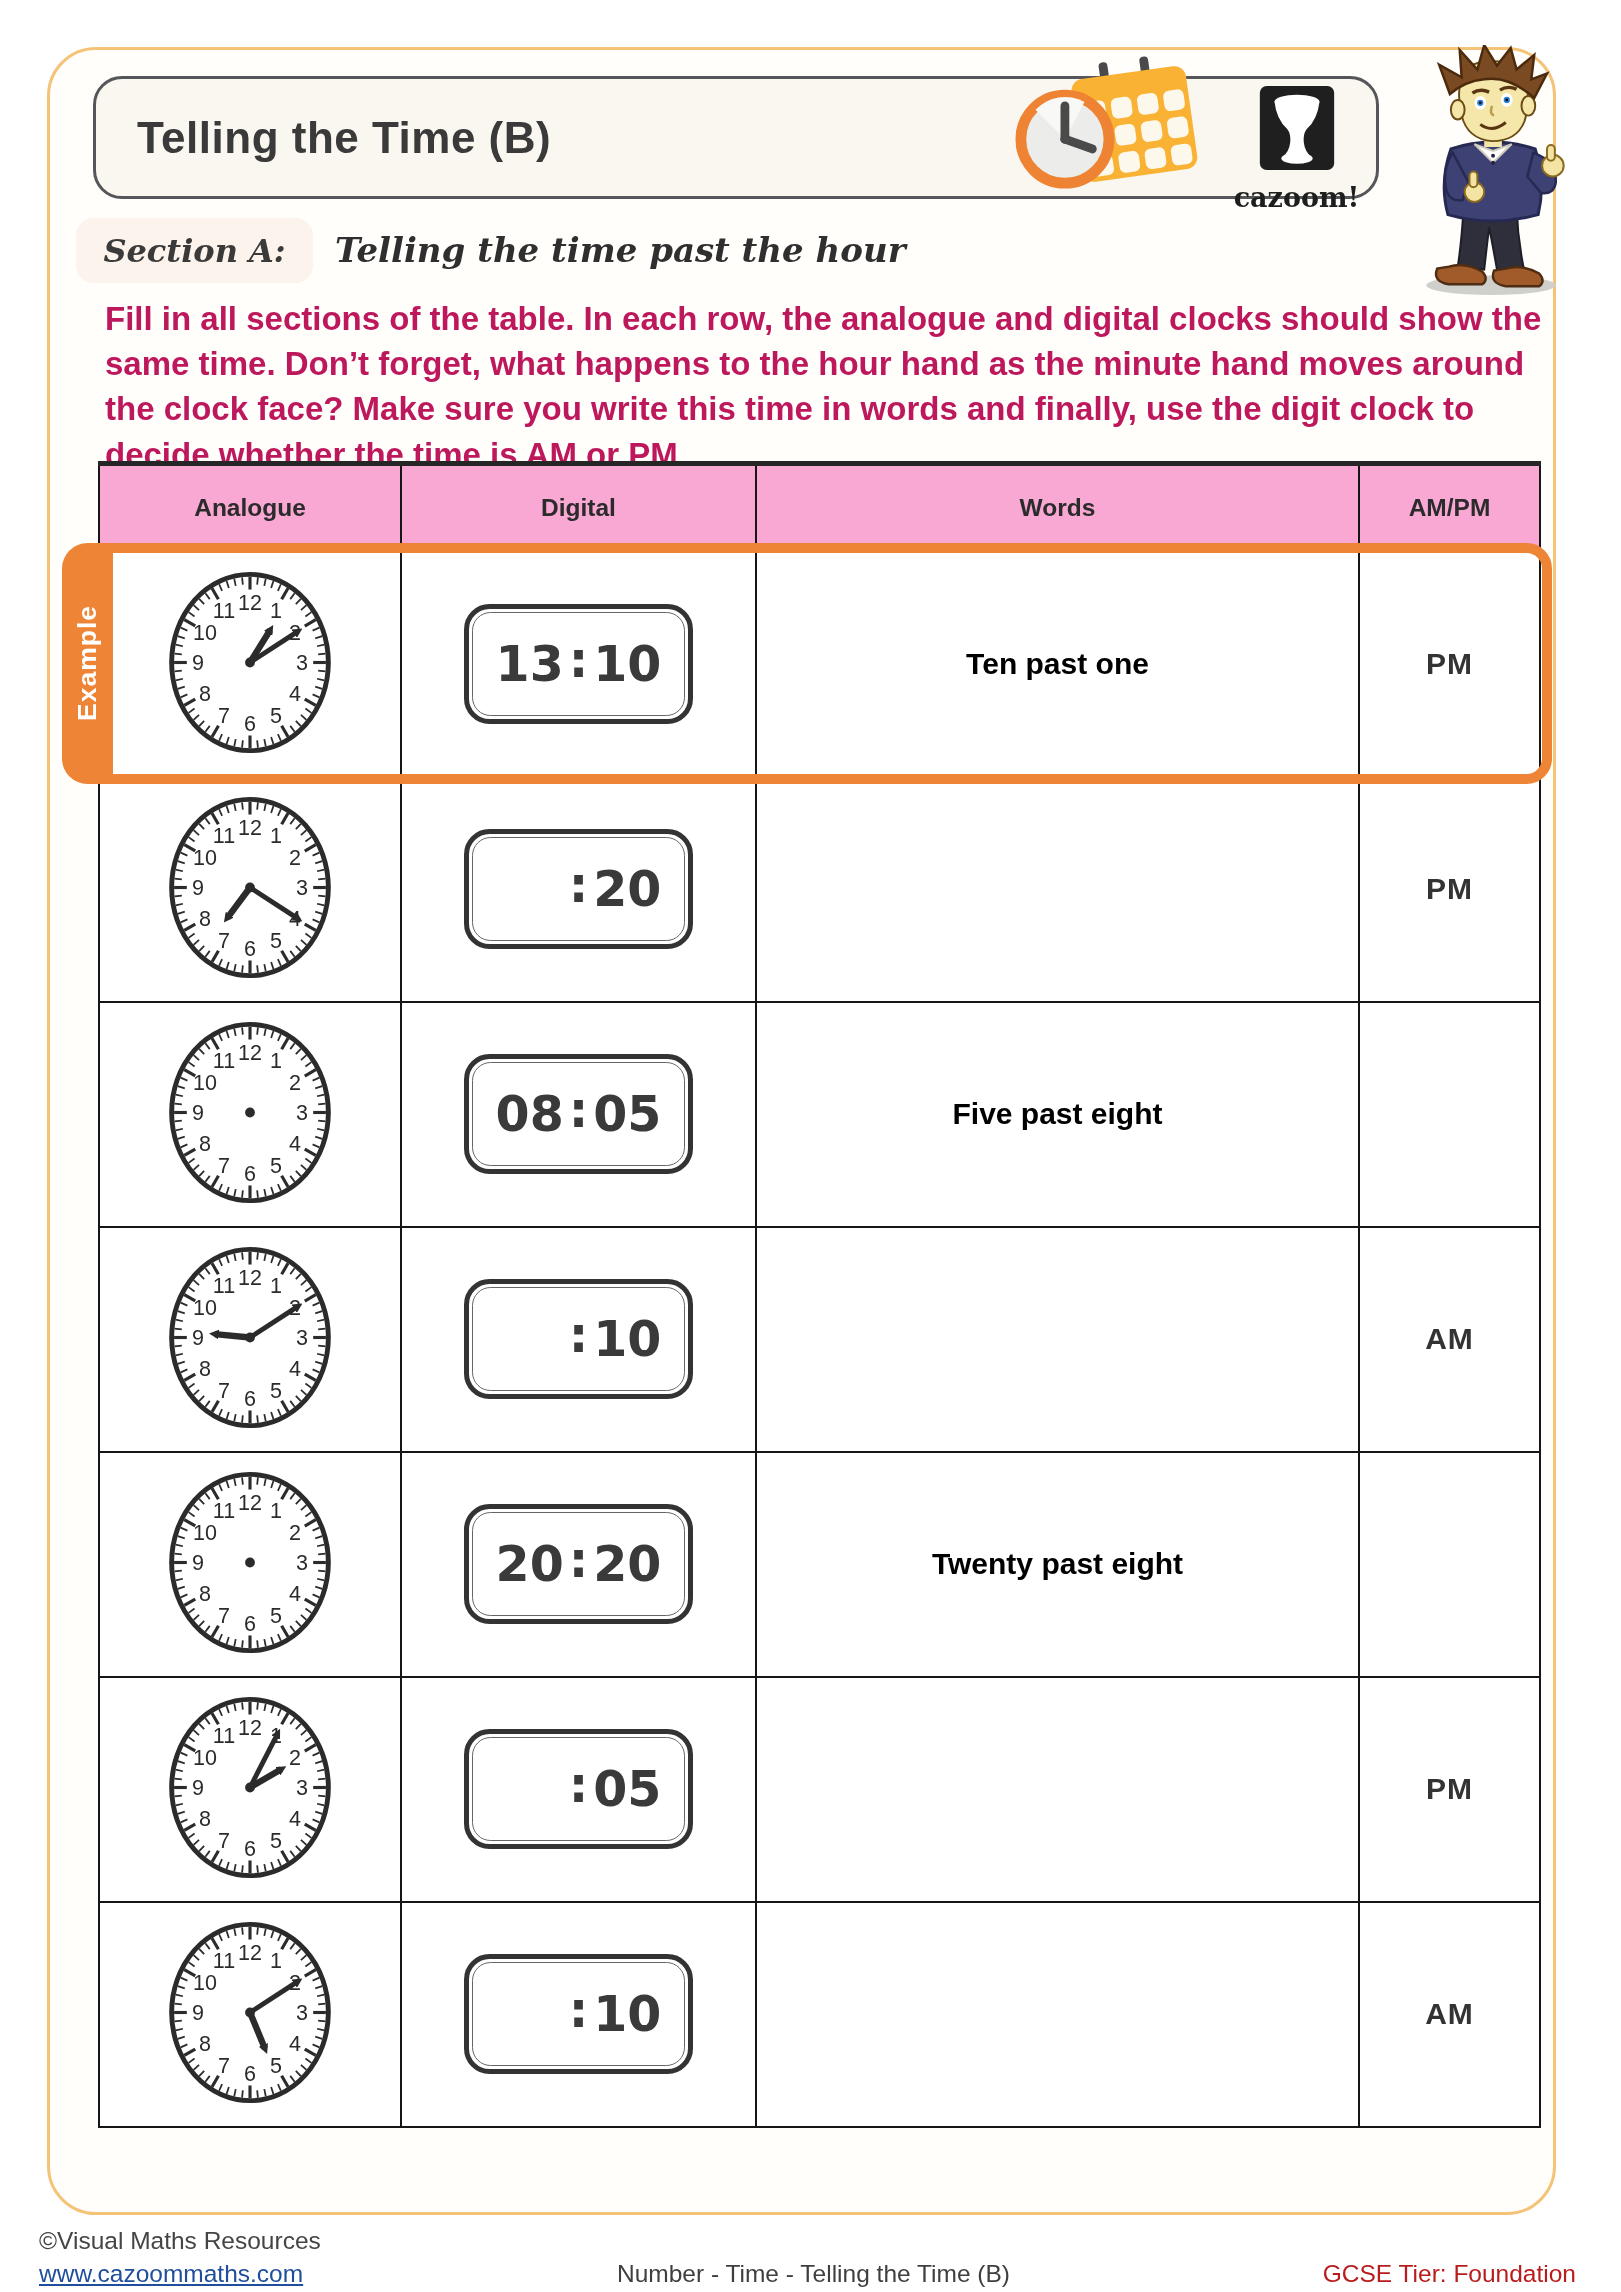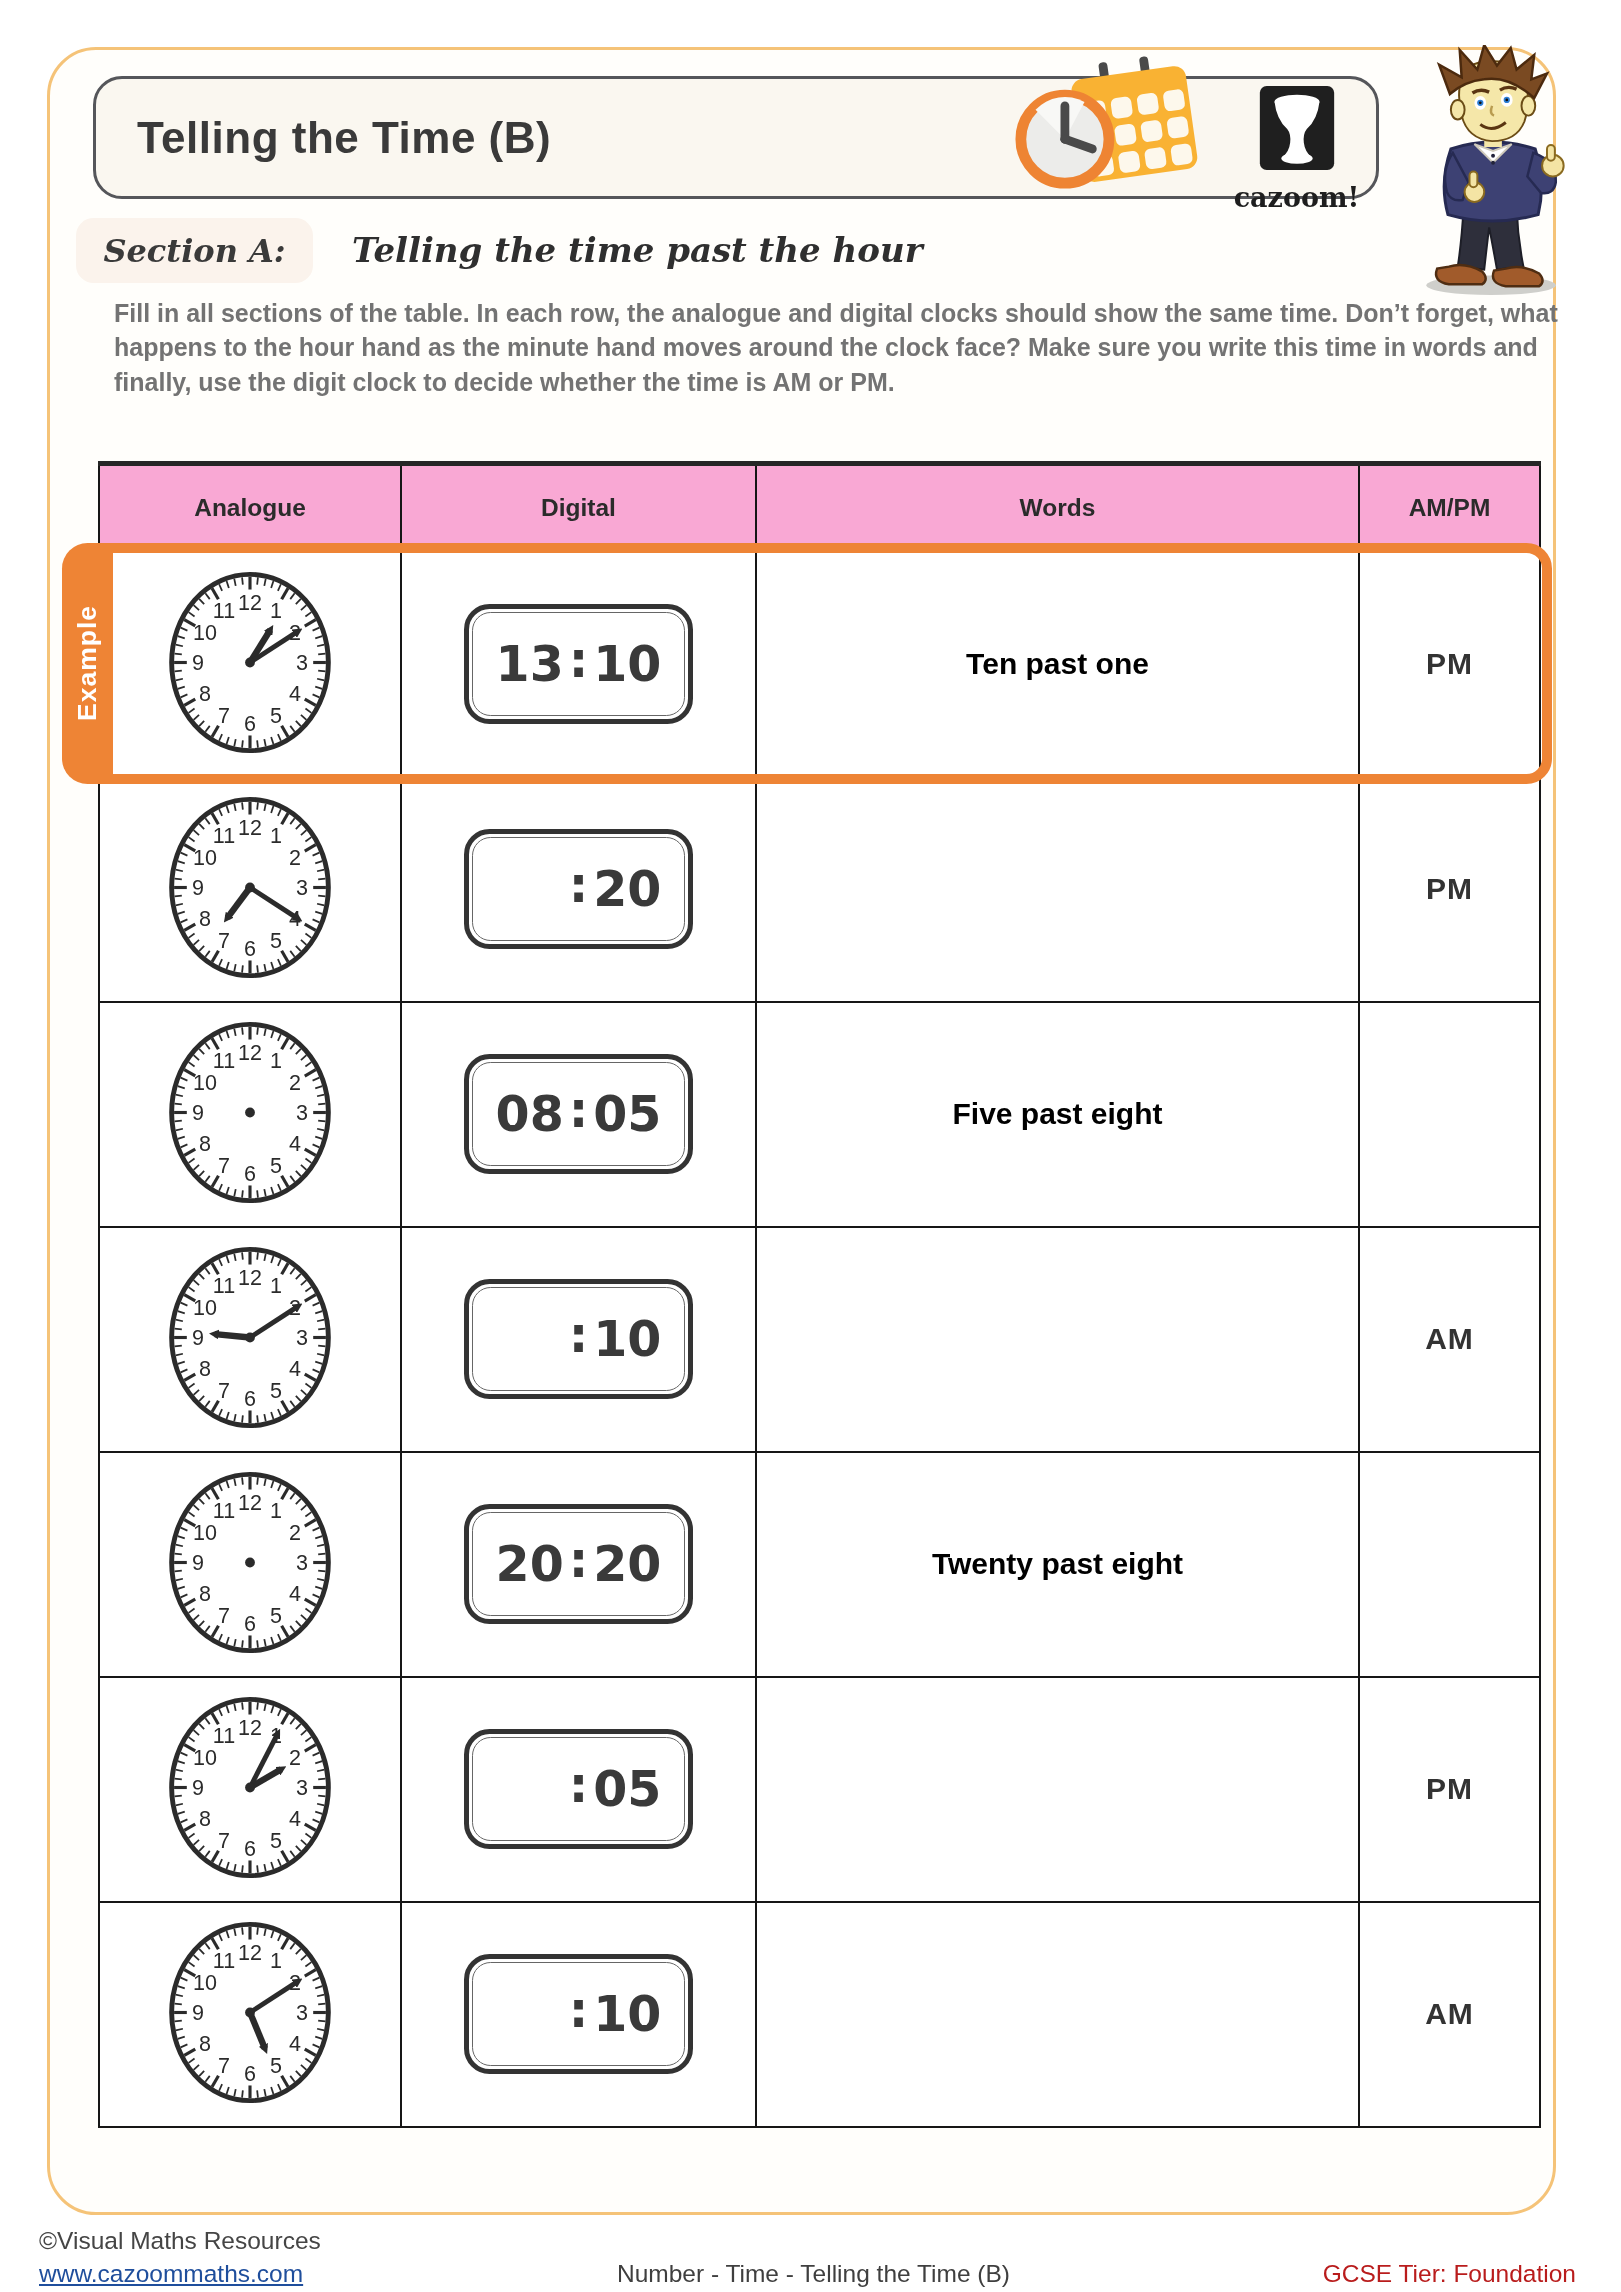--- a/index.html
+++ b/index.html
@@ -21,33 +21,33 @@
   }
   .page-title {
     position:absolute; left:41px; top:50%; transform:translateY(-50%);
     margin:0; font-size:44px; font-weight:bold; color:#3A3A3A; letter-spacing:0.5px;
   }
   .icon-clock-cal { position:absolute; left:1014px; top:51px; z-index:5; }
   .brand { position:absolute; left:1233px; top:86px; width:127px; text-align:center; z-index:5; }
   .brand-text { display:block; margin-top:2px; font-family:"DejaVu Serif", serif; font-weight:bold; font-size:27px; color:#1e1e1e; }
   .mascot { position:absolute; left:1390px; top:45px; z-index:6; }
   
-  .section-row { position:absolute; left:76px; top:218px; display:flex; align-items:baseline; gap:39px; }
+  .section-row { position:absolute; left:76px; top:218px; display:flex; align-items:baseline; gap:22px; }
   .section-pill {
     background:#FBF3EC; border-radius:17.6px; padding:13.7px 27.4px;
     font-family:"DejaVu Serif", serif; font-style:italic; font-weight:bold;
     font-size:32px; color:#3a3a3a;
   }
   .section-heading {
     font-family:"DejaVu Serif", serif; font-style:italic; font-weight:bold;
     font-size:34px; color:#2f2f2f;
   }
   .instructions {
-    position:absolute; left:114px; top:296px; width:1449px; margin:0;
-    font-size:25px; font-weight:bold; line-height:1.37; color:#737373;
+    position:absolute; left:105px; top:296px; width:1449px; margin:0;
+    font-size:33px; font-weight:bold; line-height:1.37; color:#be185d;
   }
   
   .table-wrap { position:absolute; left:98px; top:461px; width:1441px; }
   table.worksheet {
     border-collapse:collapse; table-layout:fixed; width:1441px;
     border:2.9px solid #161616; border-top:5.9px solid #262626;
   }
   table.worksheet th {
     height:88px; background:#f9a8d4; border:2px solid #161616;
     font-size:24.5px; font-weight:bold; color:#2b2b2b;

